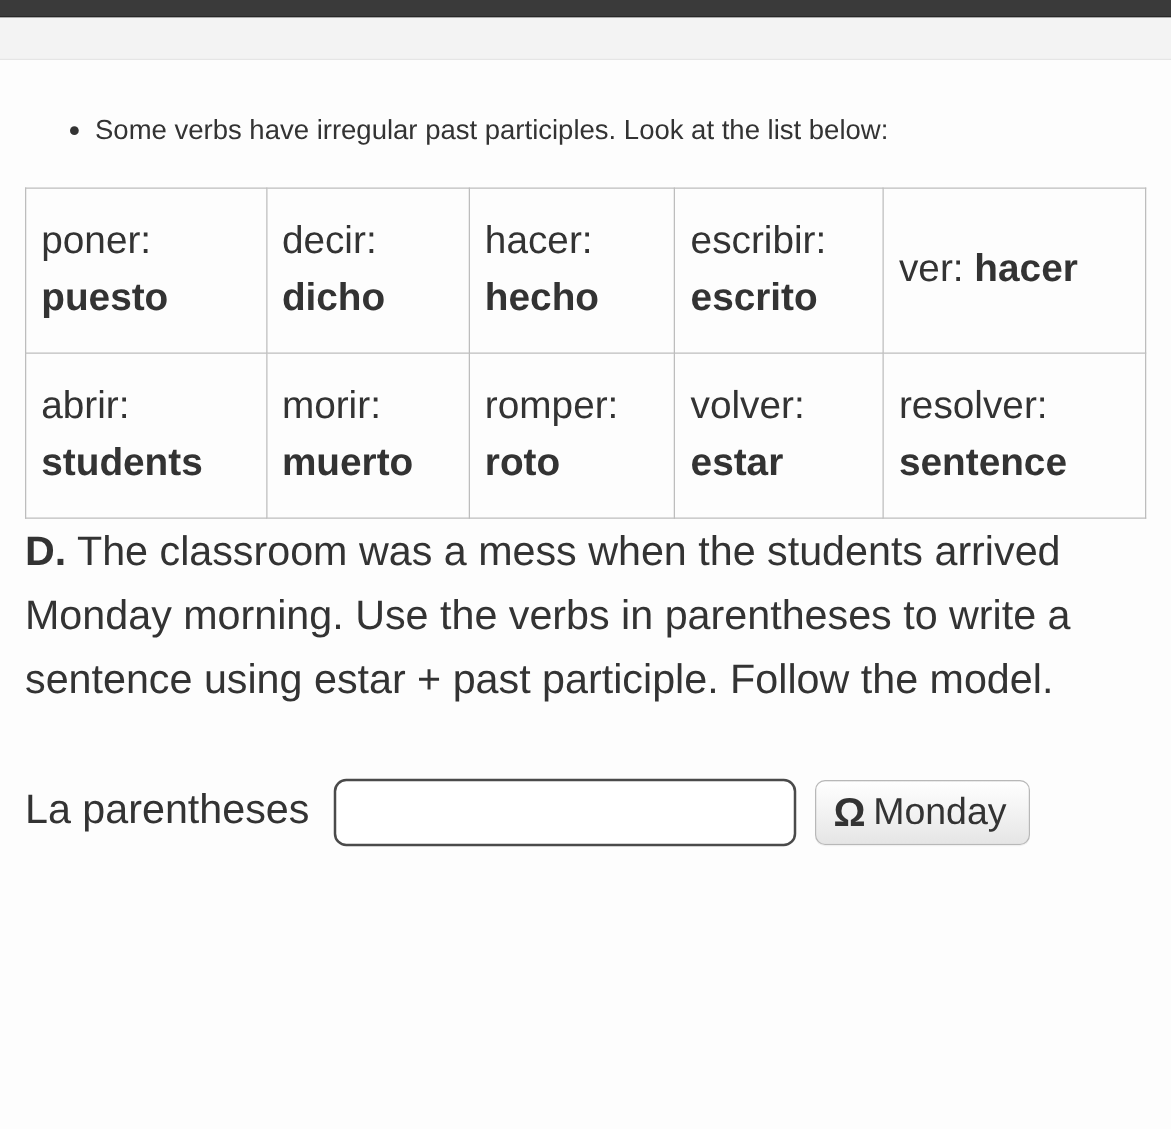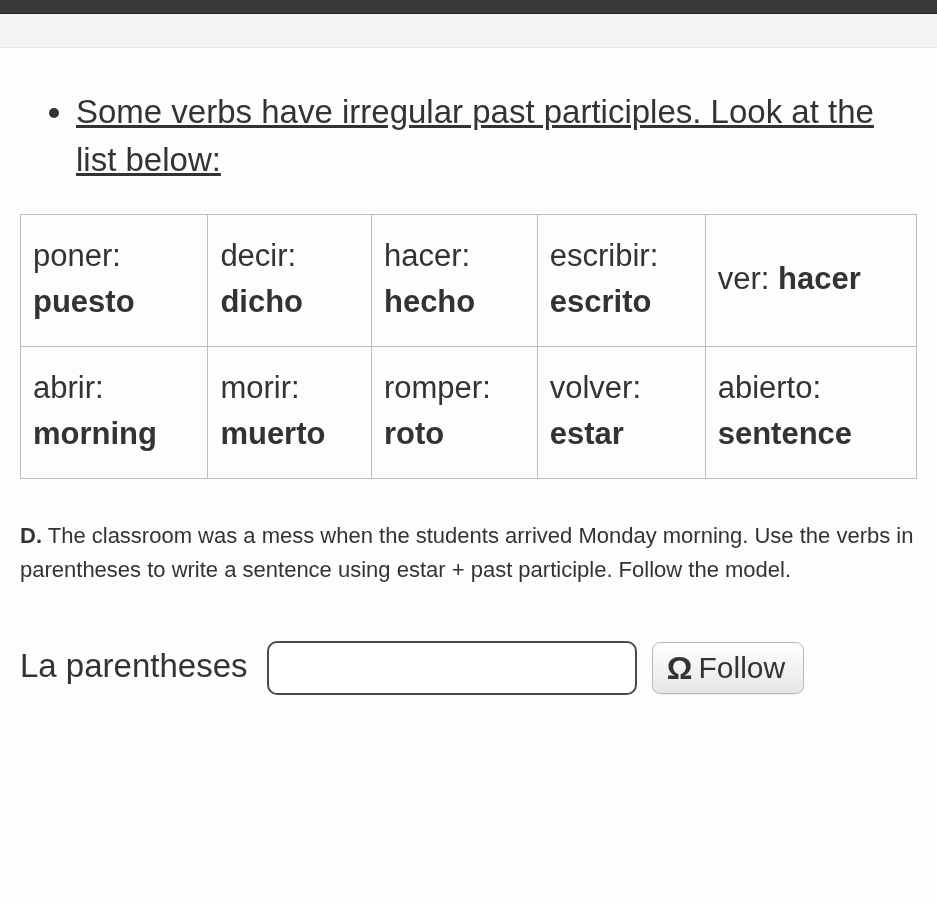--- a/index.html
+++ b/index.html
@@ -22,44 +22,42 @@
   }
   .content {
     padding: 40px 20px 60px 20px;
   }
   ul.bullet {
     list-style: disc;
     padding-left: 56px;
     margin: 0 0 30px 0;
   }
   ul.bullet li {
-    font-size: 33px;
+    font-size: 22px;
     line-height: 1.45;
     color: #333;
-    text-decoration: underline;
   }
   table.verb-table {
     border-collapse: collapse;
     width: 100%;
-    margin-bottom: 40px;
     border-radius: 18px;
   }
   table.verb-table td {
     border: 1px solid #bdbdbd;
     padding: 18px 12px 20px 12px;
     vertical-align: middle;
     font-size: 31px;
     line-height: 1.5;
     color: #333;
   }
   .participle {
     font-weight: 700;
   }
   .section-d {
-    font-size: 22px;
+    font-size: 33px;
     line-height: 1.55;
     margin-bottom: 46px;
   }
   .section-d .label {
     font-weight: 700;
   }
   .exercise {
     font-size: 33px;
     line-height: 2.0;
     display: block;
@@ -131,50 +129,50 @@
         <span class="participle">escrito</span>
       </td>
       <td>
         <span>ver</span>:
         <span class="participle">hacer</span>
       </td>
     </tr>
     <tr>
       <td>
         <span>abrir</span>:<br>
-        <span class="participle">morning</span>
+        <span class="participle">students</span>
       </td>
       <td>
         <span>morir</span>:<br>
         <span class="participle">muerto</span>
       </td>
       <td>
         <span>romper</span>:<br>
         <span class="participle">roto</span>
       </td>
       <td>
         <span>volver</span>:<br>
         <span class="participle">estar</span>
       </td>
       <td>
-        <span>abierto</span>:<br>
+        <span>resolver</span>:<br>
         <span class="participle">sentence</span>
       </td>
     </tr>
   </tbody>
     </table>
 
   <div class="section-d">
     <span class="label">D.</span>
     <span>The classroom was a mess when the students arrived Monday morning. Use the verbs in parentheses to write a sentence using estar + past participle. Follow the model.</span>
   </div>
 
   <div class="exercise">
     <span>La parentheses</span>
     <input type="text" class="answer-input" value="" style="">
     <button class="symbols-btn">
       <span class="omega">Ω</span>
-      <span>Follow</span>
+      <span>Monday</span>
     </button>
     <br>
   </div>
 
 </div>
 
 </body></html>

